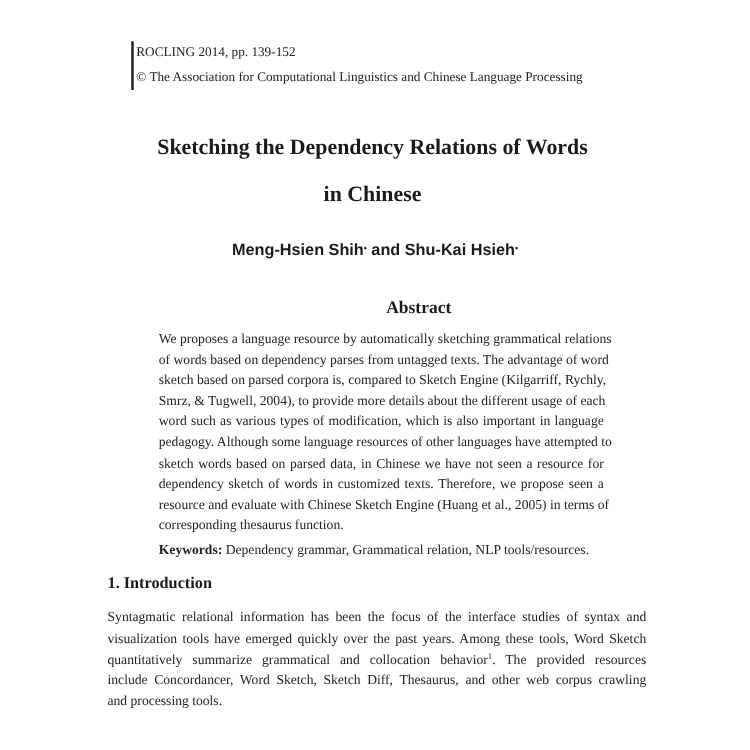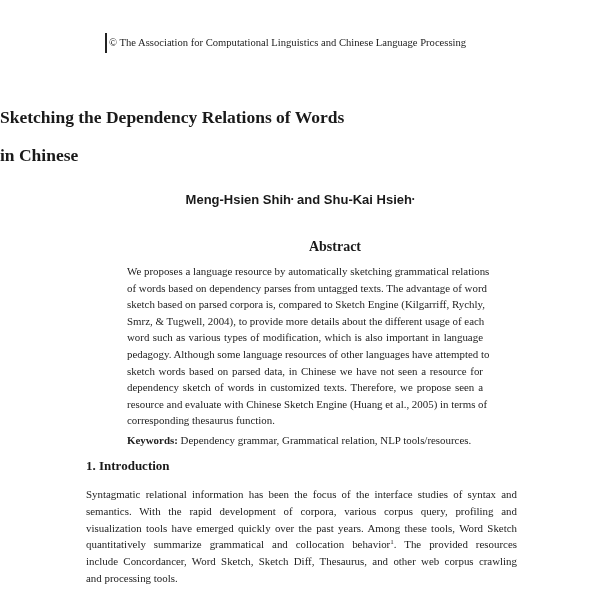--- a/index.html
+++ b/index.html
@@ -9,21 +9,21 @@
       font-family: "Liberation Serif", "DejaVu Serif", serif;
       position: relative;
     }
     .header-block {
       position: absolute; left: 105px; top: 33px;
       border-left: 2px solid #222; padding-left: 2px;
       font-size: 10.6px; line-height: 19.5px; color: #222;
     }
     .header-block div { white-space: nowrap; }
     .title {
-      position: absolute; left: 0; width: 596px; text-align: left;
+      position: absolute; left: 0; width: 596px; text-align: center;
       font-weight: bold; font-size: 17.5px; color: #1a1a1a;
     }
     .title.l1 { top: 107px; }
     .title.l2 { top: 145px; }
     .authors {
       position: absolute; top: 192px; left: 0; width: 600px; text-align: center;
       font-family: "Liberation Sans", "DejaVu Sans", sans-serif;
       font-weight: bold; font-size: 13px; color: #1a1a1a;
     }
     .authors sup { font-size: 7px; vertical-align: 3px; }
@@ -51,20 +51,21 @@
       font-size: 10.9px; line-height: 16.8px; color: #222;
     }
     .intro-body .ln { display: block; text-align: justify; text-align-last: justify; white-space: nowrap; }
     .intro-body .ln.last { text-align-last: left; }
     .intro-body sup { font-size: 7px; vertical-align: 4px; line-height: 0; }
   </style>
 </head>
 <body>
 
 <div class="header-block">
+  <div>ROCLING 2014, pp. 139-152</div>
   <div>© The Association for Computational Linguistics and Chinese Language Processing</div>
 </div>
 
 <div class="title l1">Sketching the Dependency Relations of Words</div>
 <div class="title l2">in Chinese</div>
 
 <div class="authors">
   <span>Meng-Hsien Shih</span><sup>•</sup><span> and </span><span>Shu-Kai Hsieh</span><sup>•</sup>
 </div>
 
@@ -84,18 +85,17 @@
 </div>
 
 <div class="keywords">
   <b>Keywords:</b><span> Dependency grammar, Grammatical relation, NLP tools/resources.</span>
 </div>
 
 <div class="section-heading">1. Introduction</div>
 
 <div class="intro-body">
   <span class="ln">Syntagmatic relational information has been the focus of the interface studies of syntax and</span>
-  <span class="ln">semantics. With the rapid development of corpora, various corpus query, profiling and</span>
   <span class="ln">visualization tools have emerged quickly over the past years. Among these tools, Word Sketch</span>
   <span class="ln"><span>quantitatively summarize grammatical and collocation behavior</span><sup>1</sup><span>. The provided resources</span></span>
   <span class="ln">include Concordancer, Word Sketch, Sketch Diff, Thesaurus, and other web corpus crawling</span>
   <span class="ln last">and processing tools.</span>
 </div>
 
 </body></html>

